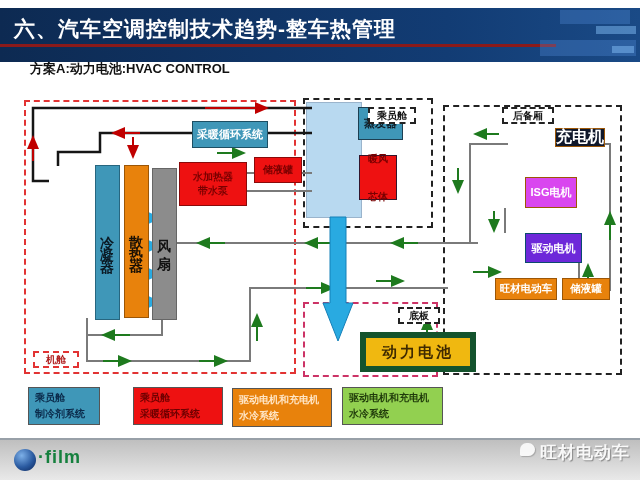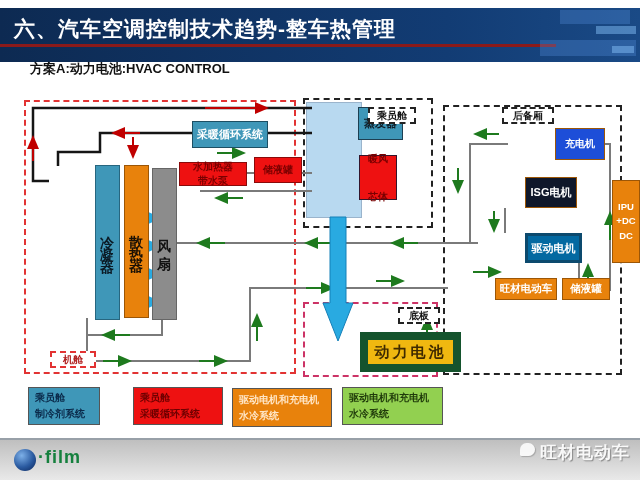--- a/index.html
+++ b/index.html
@@ -132,46 +132,41 @@
       <circle cx="579" cy="290" r="8" fill="#f5d327" stroke="#222" stroke-width="1.5"></circle>
       <path d="M573.5,284.5 L584.5,295.5 M584.5,284.5 L573.5,295.5" stroke="#222" stroke-width="1.5"></path>
     </g>
   </svg>
 
   <div class="abs box vtext" style="left:48px;top:165px;width:25px;height:155px;background:#3f97b8;border:1px solid #27667f;color:#0b1b26;">冷凝器</div>
   <div class="abs box vtext" style="left:77px;top:165px;width:25px;height:153px;background:#e8820c;border:1px solid #9c5606;color:#1b1105;">散热器</div>
   <div class="abs box vtext" style="left:105px;top:168px;width:25px;height:152px;background:#8c8c8c;border:1px solid #666;color:#111;letter-spacing:16px;">风扇</div>
   <div class="abs box" style="left:145px;top:121px;width:76px;height:27px;background:#3f97b8;border:1px solid #1d4f63;color:#fff;font-size:11px;">采暖循环系统</div>
 
-  <div class="abs box" style="left:132px;top:162px;width:68px;height:24px;background:#ee1111;border:1px solid #8a0a0a;color:#7a0000;font-size:10px;flex-direction:column;line-height:1.4;">
+  <div class="abs box" style="left:132px;top:162px;width:68px;height:44px;background:#ee1111;border:1px solid #8a0a0a;color:#7a0000;font-size:10px;flex-direction:column;line-height:1.4;">
     <span>水加热器</span>
     <span>带水泵</span>
   </div>
   <div class="abs box" style="left:207px;top:157px;width:48px;height:26px;background:#ee1111;border:1px solid #8a0a0a;color:#7a0000;font-size:10px;">储液罐</div>
 
   <div class="abs box" style="left:311px;top:107px;width:45px;height:33px;background:#3f97b8;border:1px solid #1d3f52;color:#0d1c26;font-size:11px;">蒸发器</div>
   <div class="abs box" style="left:312px;top:155px;width:38px;height:45px;background:#ee1111;border:1px solid #33152b;color:#7a0000;font-size:10px;flex-direction:column;line-height:1.4;gap:24px;">
     <span>暖风</span>
     <span>芯体</span>
   </div>
 
-  <div class="abs box" style="left:508px;top:128px;width:50px;height:32px;background:#1d4ed8;border:1px solid #9c5606;color:#fff;font-size:10px;">充电机</div>
-  <div class="abs box" style="left:478px;top:177px;width:52px;height:31px;background:#0f172a;border:1px solid #9c5606;color:#fff;font-size:11px;">ISG电机</div>
-  <div class="abs box" style="left:565px;top:180px;width:28px;height:83px;background:#e8820c;border:1px solid #9c5606;color:#fff;font-size:9.5px;flex-direction:column;line-height:1.5;">
-    <span>IPU</span>
-    <span>+DC</span>
-    <span>DC</span>
-  </div>
-  <div class="abs box" style="left:478px;top:233px;width:57px;height:30px;background:#0369a1;border:3px solid #0c4a6e;color:#fff;font-size:11px;">驱动电机</div>
+  <div class="abs box" style="left:508px;top:128px;width:50px;height:19px;background:#0f172a;border:1px solid #9c5606;color:#fff;font-size:16px;">充电机</div>
+  <div class="abs box" style="left:478px;top:177px;width:52px;height:31px;background:#d946ef;border:1px solid #9c5606;color:#fff;font-size:11px;">ISG电机</div>
+  <div class="abs box" style="left:478px;top:233px;width:57px;height:30px;background:#6d28d9;border:1px solid #0c4a6e;color:#fff;font-size:11px;">驱动电机</div>
   <div class="abs box" style="left:448px;top:278px;width:62px;height:22px;background:#e8820c;border:1px solid #9c5606;color:#fff;font-size:10.5px;">旺材电动车</div>
   <div class="abs box" style="left:515px;top:278px;width:48px;height:22px;background:#e8820c;border:1px solid #9c5606;color:#fff;font-size:10.5px;">储液罐</div>
 
-  <div class="abs box" style="left:313px;top:332px;width:101px;height:40px;background:#f0b810;border:8px solid #14532d;color:#3f2a00;font-size:15px;letter-spacing:3px;">动力电池</div>
+  <div class="abs box" style="left:313px;top:332px;width:116px;height:40px;background:#f0b810;border:6px solid #14532d;color:#3f2a00;font-size:15px;letter-spacing:3px;">动力电池</div>
 
-  <div class="abs chip" style="left:50px;top:351px;width:46px;height:17px;border-color:#e23333;color:#b02020;">机舱</div>
+  <div class="abs chip" style="left:33px;top:351px;width:46px;height:17px;border-color:#e23333;color:#b02020;">机舱</div>
   <div class="abs chip" style="left:368px;top:107px;width:48px;height:17px;">乘员舱</div>
   <div class="abs chip" style="left:502px;top:107px;width:52px;height:17px;">后备厢</div>
   <div class="abs chip" style="left:398px;top:307px;width:42px;height:17px;">底板</div>
 
   <div class="abs lgd" style="left:28px;top:387px;width:72px;height:38px;background:#3f97b8;color:#0a2a4a;">
     <span>乘员舱</span>
     <span>制冷剂系统</span>
   </div>
   <div class="abs lgd" style="left:133px;top:387px;width:90px;height:38px;background:#ee1111;color:#6e0000;">
     <span>乘员舱</span>

